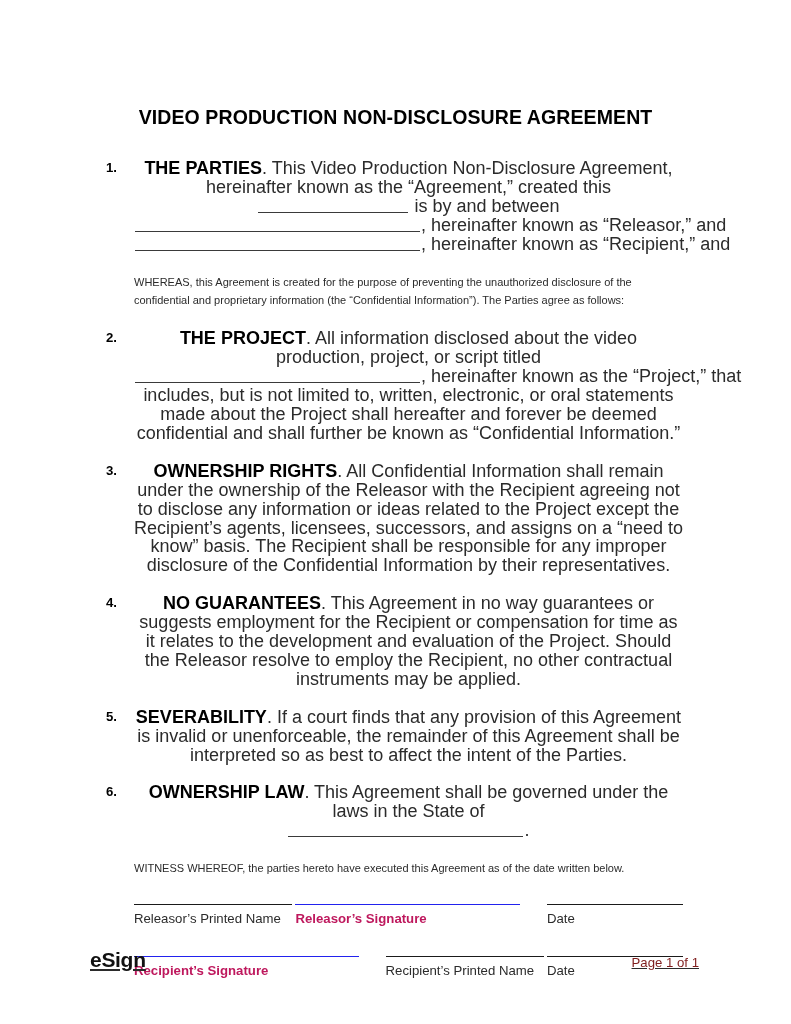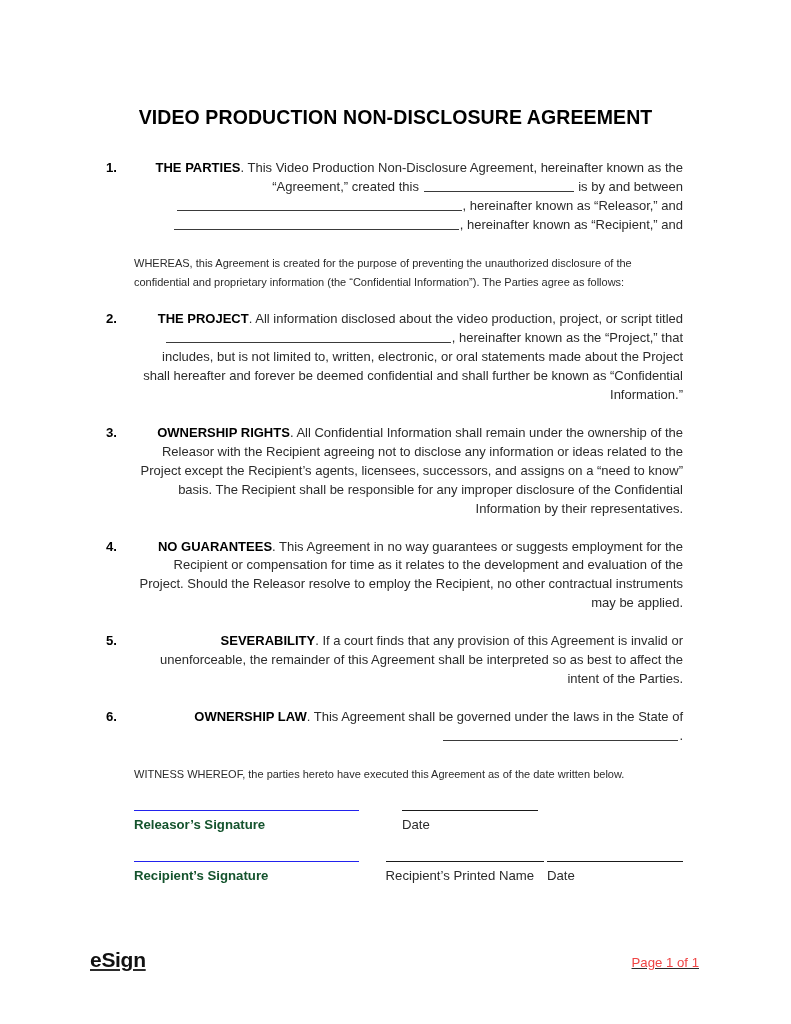--- a/index.html
+++ b/index.html
@@ -53,23 +53,23 @@
     position: absolute;
     left: 0;
     top: 0;
     width: 22px;
     font-size: 13.2px;
     font-weight: bold;
     color: #000000;
     line-height: 18.9px;
   }
   .clause-body {
-    font-size: 13px;
-    line-height: 18.9px;
-    text-align: right;
+    font-size: 18px;
+    line-height: 18.9px;
+    text-align: center;
   }
   .clause-heading {
     font-weight: bold;
     color: #000000;
   }
 
   
   .para {
     padding-left: 28px;
     font-size: 11px;
@@ -124,21 +124,21 @@
   .sig-cell.date .sig-rule  { width: 136px; }
 
   .sig-label {
     font-size: 13.2px;
     line-height: 18.9px;
     padding-top: 5px;
     color: #2b2b2b;
   }
   .sig-label.bold {
     font-weight: bold;
-    color: #14532d;
+    color: #be185d;
   }
 
   
   .footer {
     position: absolute;
     left: 90px;
     right: 92px;
     bottom: 52px;
     display: flex;
     align-items: baseline;
@@ -146,21 +146,21 @@
     text-decoration: underline;
   }
   .brand {
     font-size: 21px;
     font-weight: bold;
     color: #111111;
     letter-spacing: -0.3px;
   }
   .page-num {
     font-size: 13.2px;
-    color: #ef4444;
+    color: #7f1d1d;
   }
 </style>
 </head>
 <body>
 
 <div class="page">
 
   <h1 class="doc-title">VIDEO PRODUCTION NON-DISCLOSURE AGREEMENT</h1>
 
   <div class="body-wrap">
@@ -222,20 +222,24 @@
           <span class="blank blank-state"></span><span>.</span>
         </div>
       </div>
     </div>
 
     <div class="para" style="margin-top:19px;">WITNESS WHEREOF, the parties hereto have executed this Agreement as of the date written below.</div>
 
     <div class="sig-block">
 
       <div class="sig-row">
+        <div class="sig-cell name">
+          <div class="sig-rule"></div>
+          <div class="sig-label">Releasor’s Printed Name</div>
+        </div>
         <div class="sig-cell sign">
           <div class="sig-rule"></div>
           <div class="sig-label bold">Releasor’s Signature</div>
         </div>
         <div class="sig-cell date">
           <div class="sig-rule"></div>
           <div class="sig-label">Date</div>
         </div>
       </div>
 

